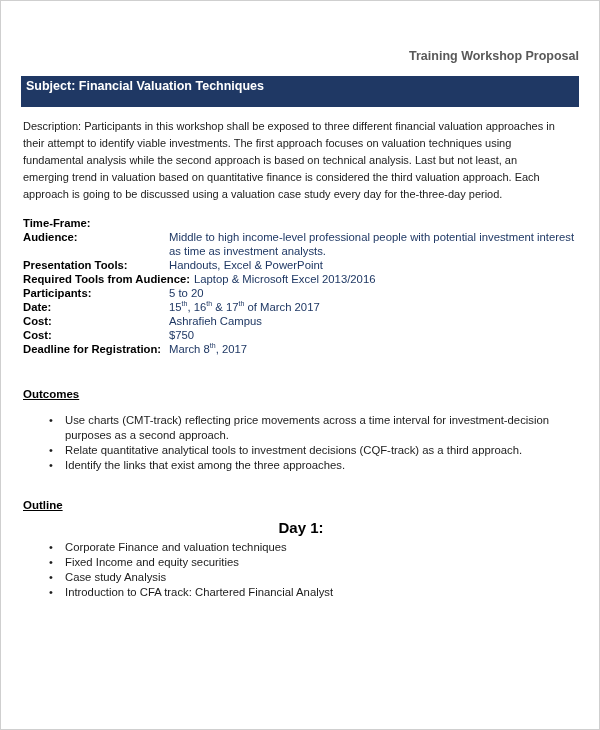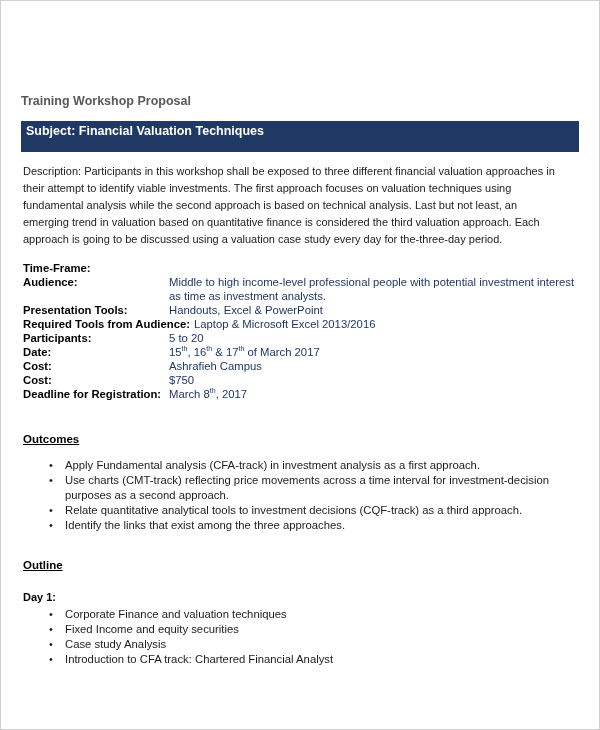--- a/index.html
+++ b/index.html
@@ -17,22 +17,22 @@
     position:relative;
     overflow:hidden;
   }
   .page{
     width:600px;height:730px;
     border:1px solid #cfcfcf;
     padding:0 20px;
   }
   .doc-title{
     margin:0;
-    padding-top:93px;
-    text-align:left;
+    padding-top:48px;
+    text-align:right;
     font-size:12.5px;
     font-weight:700;
     color:var(--title-gray);
     line-height:14px;
   }
   .subject-bar{
     margin-top:13px;
     background:var(--navy);
     color:#ffffff;
     font-weight:700;
@@ -78,24 +78,25 @@
   .section-outcomes{margin-top:32px;}
   .section-outline{margin-top:26px;}
   .section-heading{
     margin:0;
     font-size:11.5px;
     font-weight:700;
     text-decoration:underline;
     color:#000000;
   }
   .day-label{
-    margin-top:20px;
-    font-size:11px;
+    margin-top:8px;
+    font-size:15px;
     font-weight:700;
     color:#000000;
+    text-align:center;
   }
   ul.bullets{
     list-style:none;
     margin:13px 0 0 0;
     padding:0 0 0 42px;
   }
   ul.bullets li{
     position:relative;
     font-size:11.3px;
     line-height:15px;
@@ -156,21 +157,20 @@
       </div>
       <div class="row">
         <span class="label">Deadline for Registration:</span>
         <span class="value">March 8<sup>th</sup>, 2017</span>
       </div>
     </div>
 
   <section class="section section-outcomes">
     <h2 class="section-heading">Outcomes</h2>
     <ul class="bullets" id="outcomes-list">
-        <li>Apply Fundamental analysis (CFA-track) in investment analysis as a first approach.</li>
         <li>Use charts (CMT-track) reflecting price movements across a time interval for investment-decision purposes as a second approach.</li>
         <li>Relate quantitative analytical tools to investment decisions (CQF-track) as a third approach.</li>
         <li>Identify the links that exist among the three approaches.</li>
       </ul>
   </section>
 
   <section class="section section-outline">
     <h2 class="section-heading">Outline</h2>
     <div class="day-label">Day 1:</div>
     <ul class="bullets" id="outline-list">

